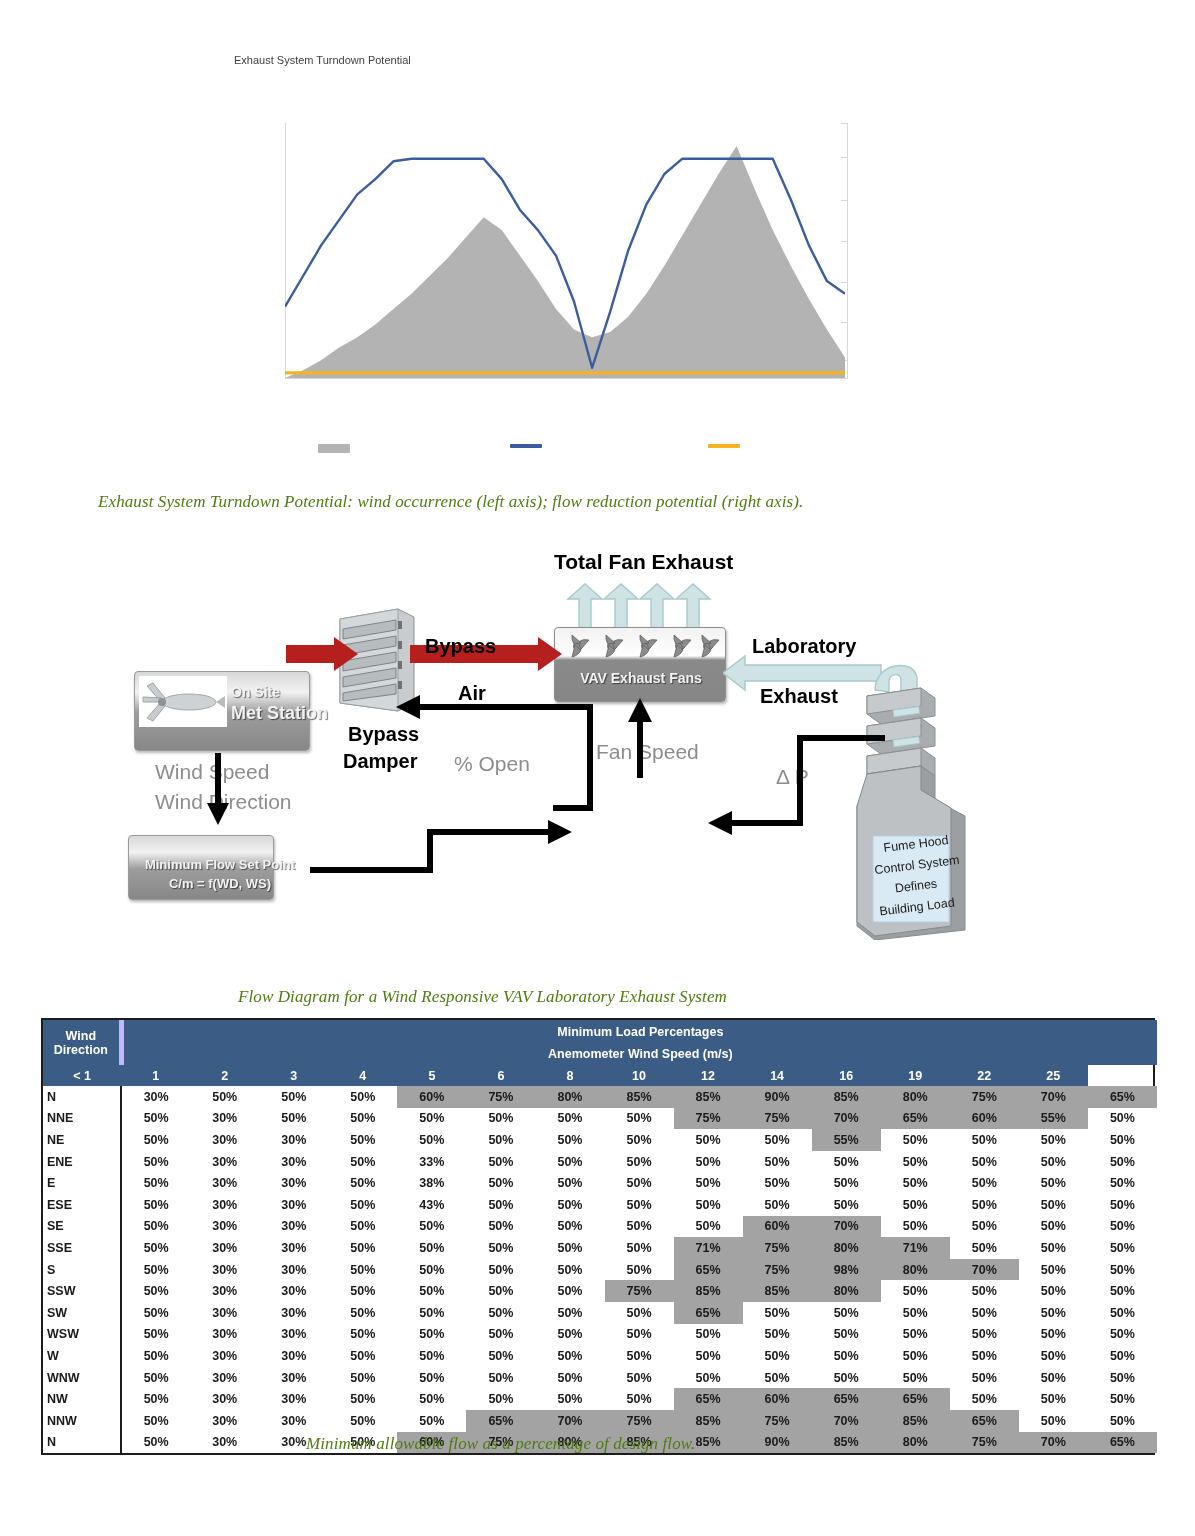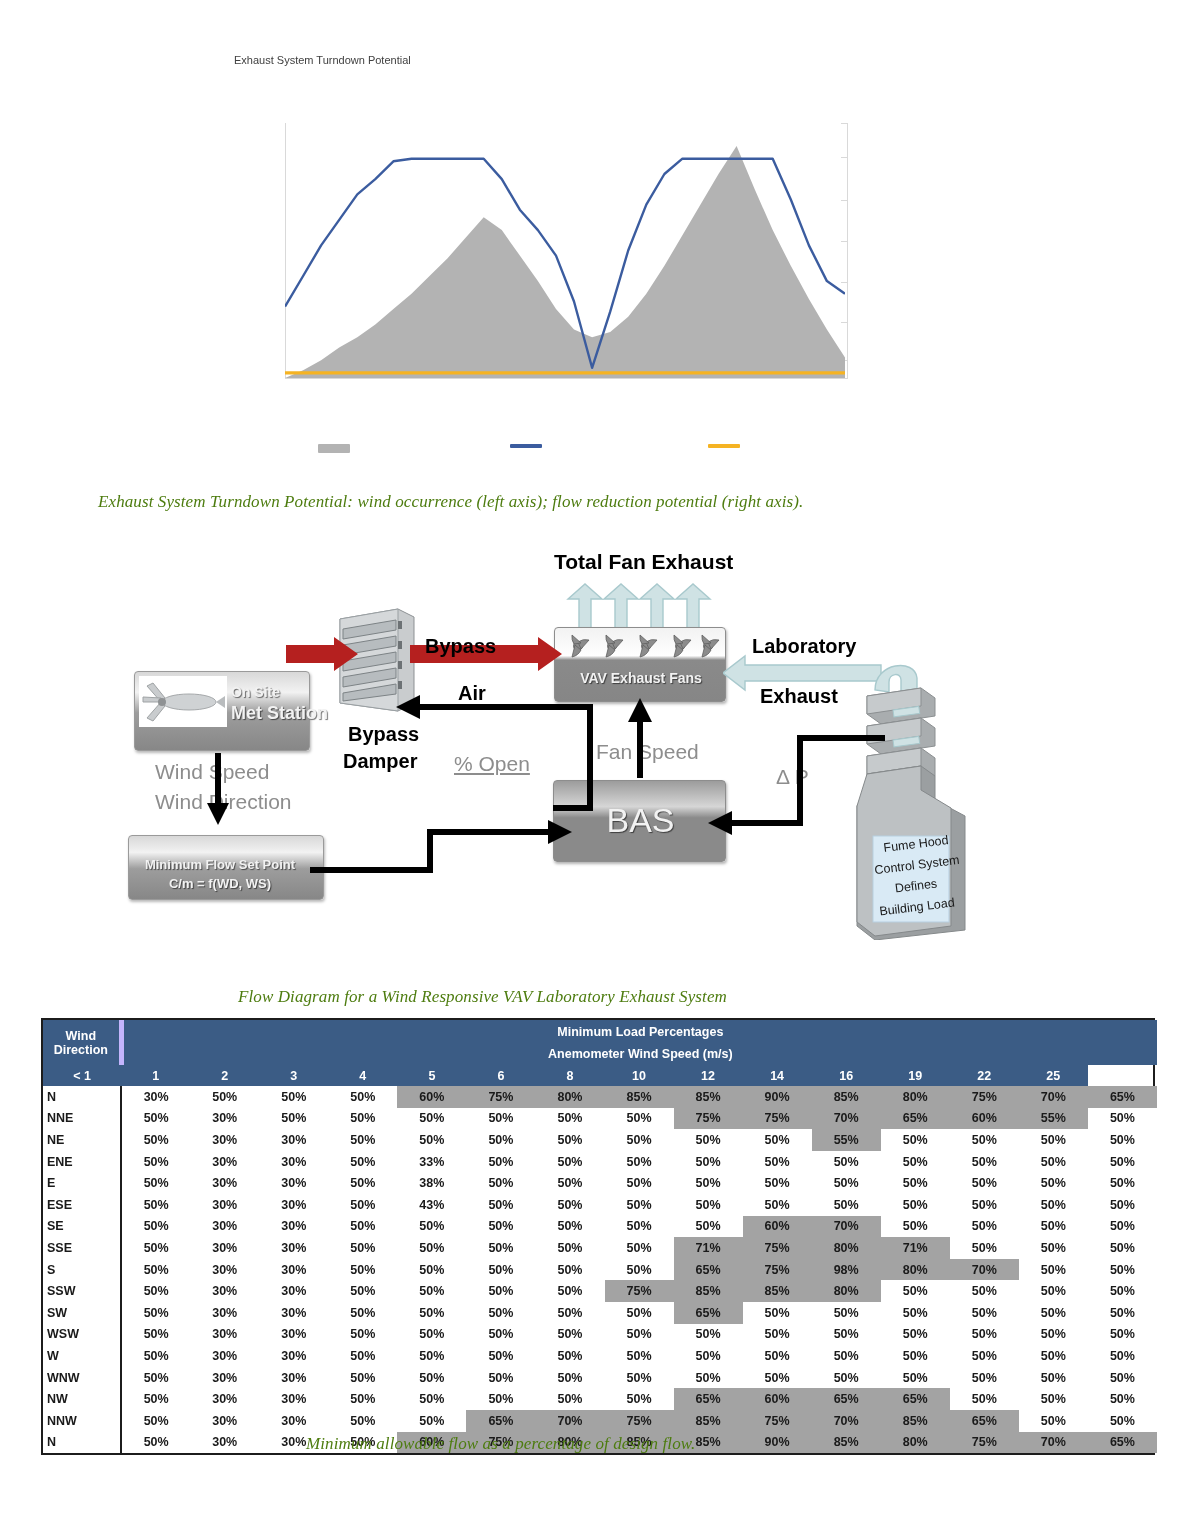--- a/index.html
+++ b/index.html
@@ -195,33 +195,28 @@
     <div class="dg-label lbl-white" style="left:96px;top:31px;font-size:18px;">Met Station</div>
   </div>
 
   <div class="dg-label lbl-gray" style="left:155px;top:220px;font-size:21px;">Wind Speed</div>
   <div class="dg-label lbl-gray" style="left:155px;top:250px;font-size:21px;">Wind Direction</div>
   <svg style="position:absolute;left:206px;top:213px;width:26px;height:74px;">
     <rect x="9" y="0" width="6" height="54" fill="#000"></rect>
     <polygon points="1,50 23,50 12,72" fill="#000"></polygon>
   </svg>
 
-  <div class="dgbox grad-box" style="left:128px;top:295px;width:196px;height:65px;">
+  <div class="dgbox grad-box" style="left:128px;top:295px;width:146px;height:65px;">
     <div class="dg-label lbl-white" style="left:0;top:21px;width:182px;text-align:center;font-size:13px;">Minimum Flow Set Point</div>
     <div class="dg-label lbl-white" style="left:0;top:40px;width:182px;text-align:center;font-size:13px;">C/m = f(WD, WS)</div>
   </div>
 
-  <div class="dgbox" style="left:553px;top:240px;width:173px;height:82px;
-       background:linear-gradient(to bottom,#9c9c9c 0%,#d6d6d6 32%,#8a8a8a 46%,#8a8a8a 100%);
-       border:1px solid #8d8d8d;box-shadow:1px 2px 3px rgba(0,0,0,.3);">
-    <div class="dg-label lbl-white" style="left:0;top:20px;width:173px;text-align:center;font-size:34px;font-weight:normal;">BAS</div>
-  </div>
 
   <div class="dg-label lbl-gray" style="left:596px;top:200px;font-size:21px;">Fan Speed</div>
-  <div class="dg-label lbl-gray" style="left:454px;top:212px;font-size:21px;text-decoration:underline;">% Open</div>
+  <div class="dg-label lbl-gray" style="left:454px;top:212px;font-size:21px;">% Open</div>
   <div class="dg-label lbl-gray" style="left:776px;top:225px;font-size:21px;">Δ P</div>
 
   <svg style="position:absolute;left:723px;top:113px;width:160px;height:40px;">
     <polygon class="teal" points="0,20 22,3 22,12 158,12 158,28 22,28 22,37"></polygon>
   </svg>
   <div class="dg-label lbl-black" style="left:752px;top:95px;font-size:20px;">Laboratory</div>
   <div class="dg-label lbl-black" style="left:760px;top:145px;font-size:20px;">Exhaust</div>
 
   <svg style="position:absolute;left:855px;top:100px;width:160px;height:300px;">
     <path d="M20,50 C20,22 60,18 62,38 L62,52 L46,52 L46,40 C46,32 34,33 34,42 L34,52 Z" class="teal"></path>

